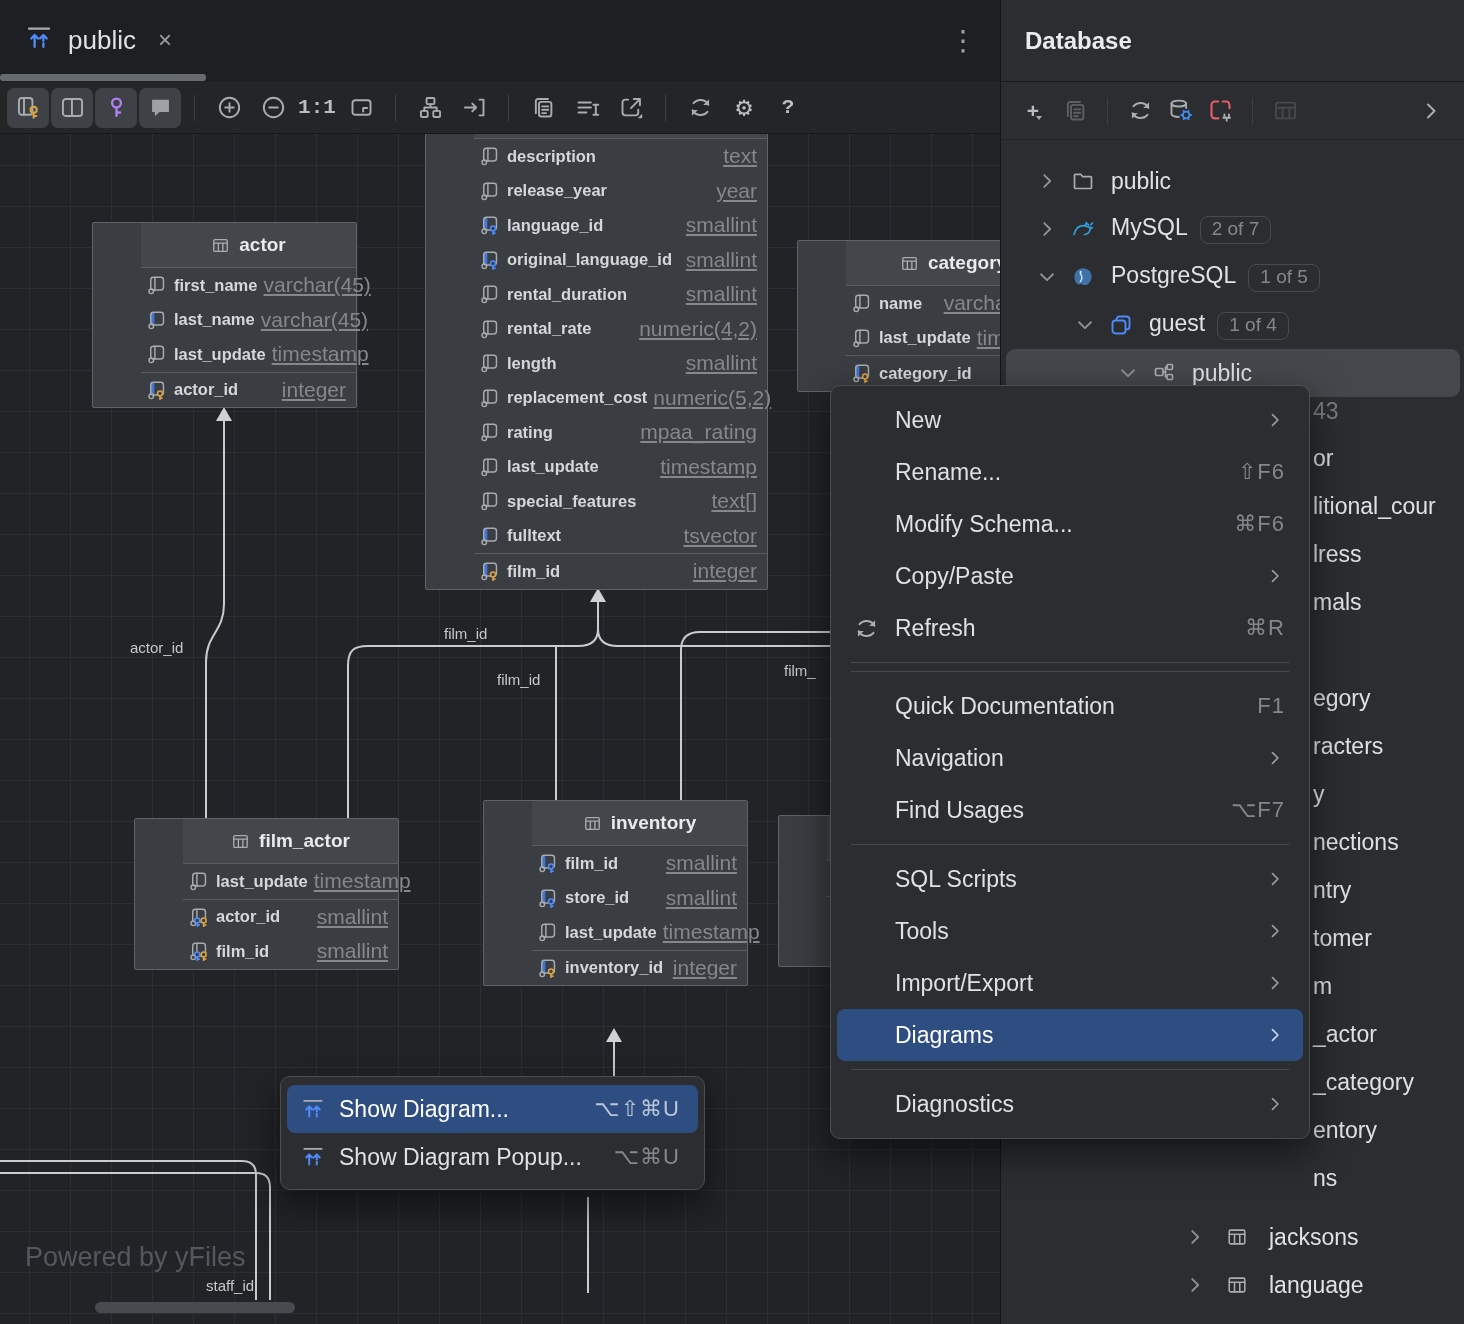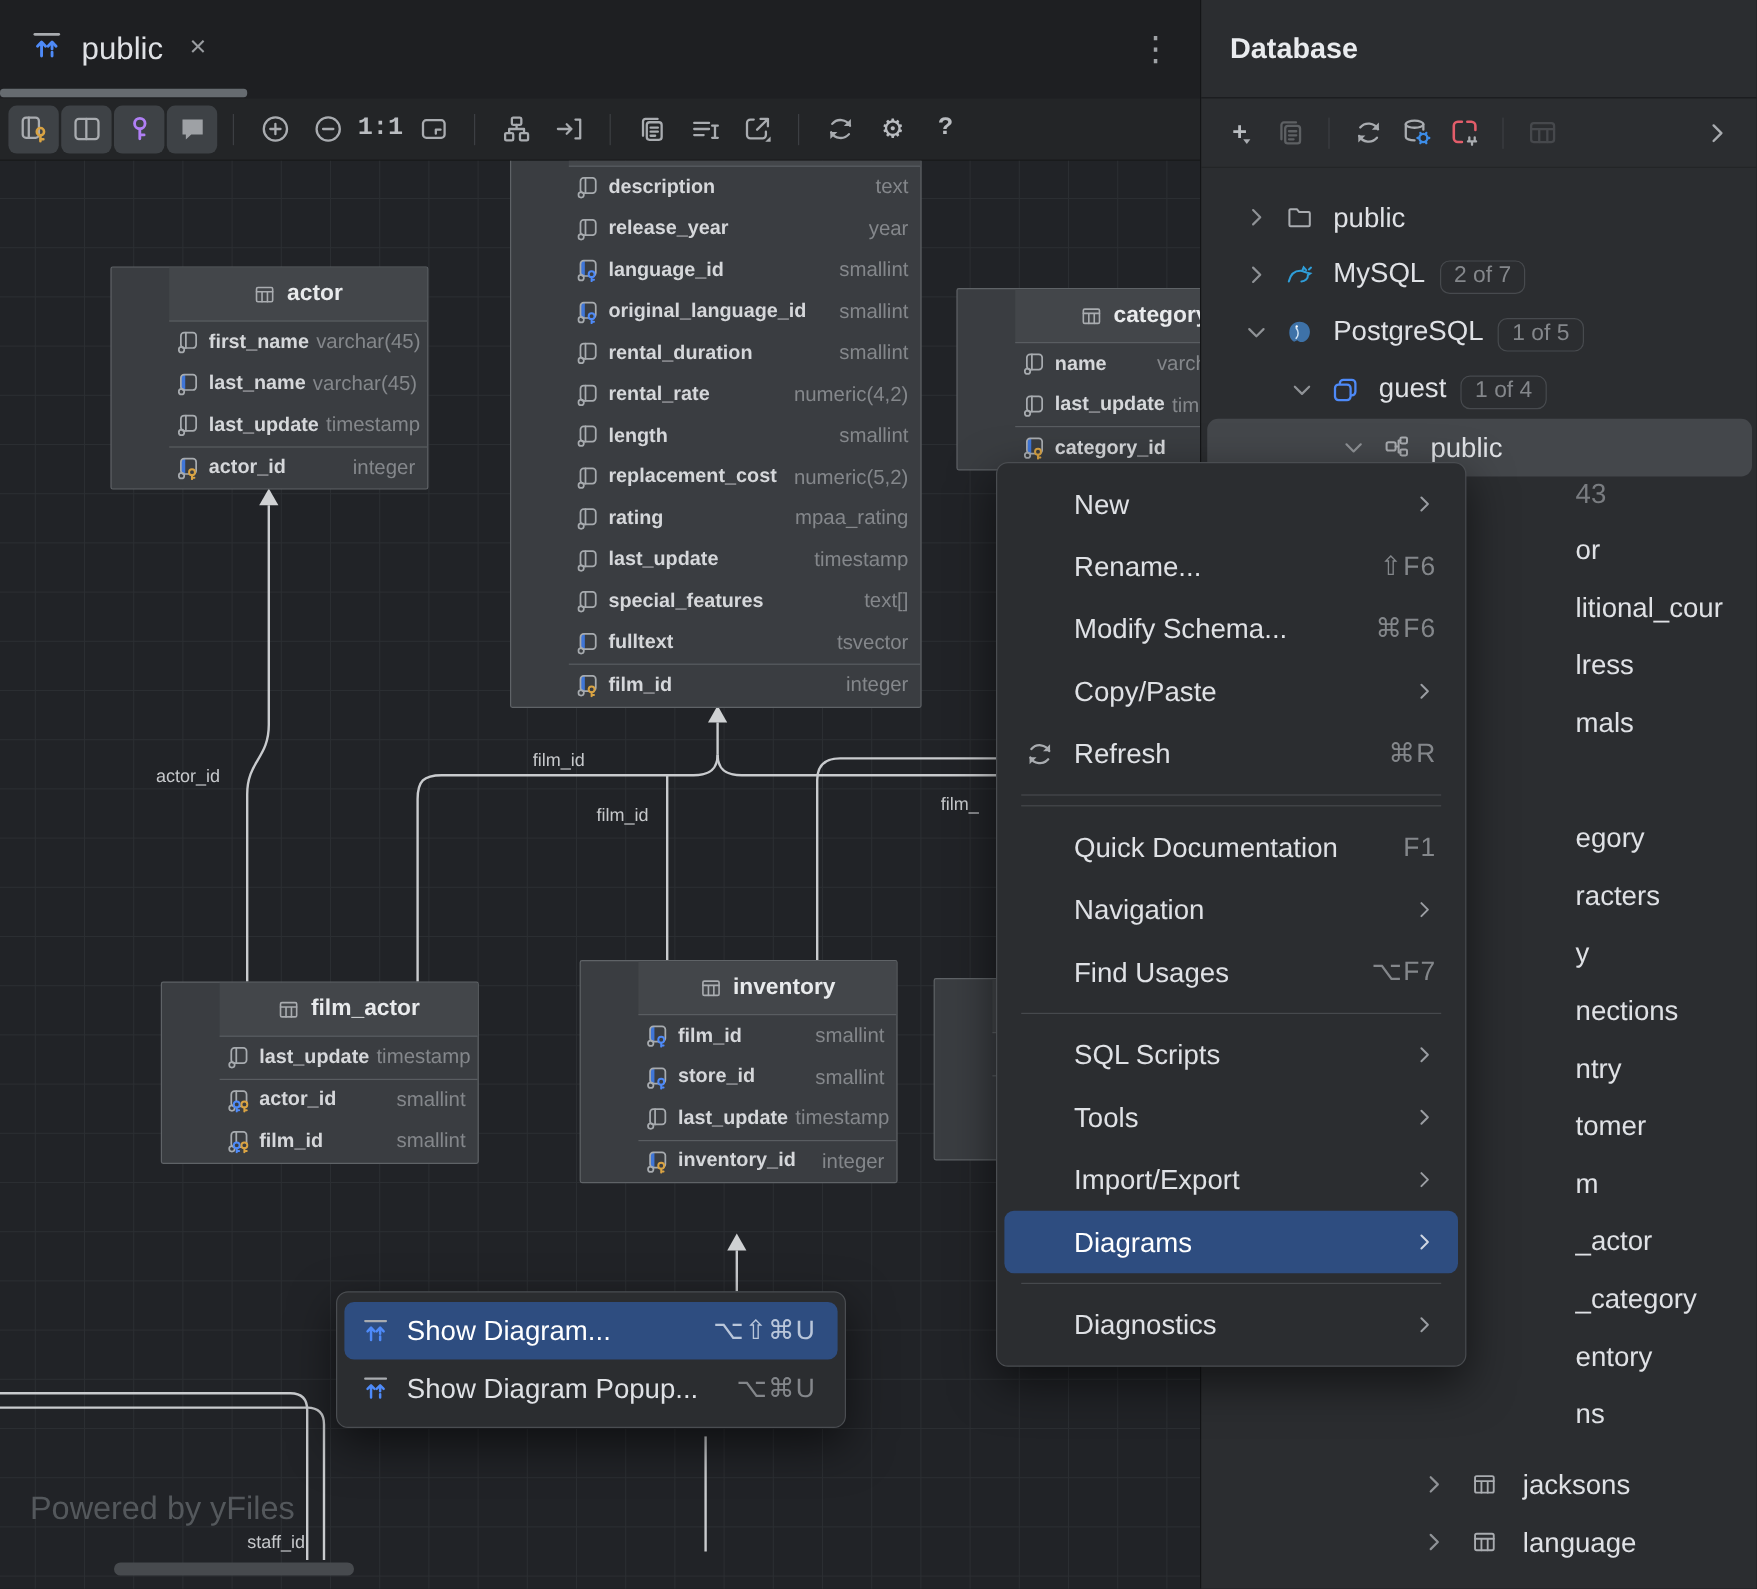--- a/index.html
+++ b/index.html
@@ -31,21 +31,21 @@
   .elabel{position:absolute;z-index:2;color:#c6c8cb;font-size:15px;}
   #watermark{position:absolute;left:25px;top:1108px;font-size:27px;color:#54585c;z-index:2;}
   #hscroll{position:absolute;left:95px;top:1168px;width:200px;height:11px;border-radius:6px;background:#474a4e;z-index:6;}
 
   .dtable{position:absolute;z-index:3;background:#3a3d41;border:1.5px solid #5f6367;border-radius:2px;box-sizing:border-box;padding-left:48px;}
   .dt-h{height:44px;display:flex;align-items:center;justify-content:center;gap:9px;background:#43464a;
     border-bottom:1px solid #595d61;color:#e8eaec;font-size:19px;font-weight:bold;}
   .dt-h.left{justify-content:flex-start;padding-left:24px;}
   .drow{height:34.5px;display:flex;align-items:center;gap:6px;padding:0 10px 0 7px;}
   .cname{color:#d5d7da;font-size:16.5px;font-weight:bold;white-space:nowrap;}
-  .ctype{margin-left:auto;color:#84878b;font-size:17px;white-space:nowrap;}
+  .ctype{margin-left:auto;color:#84878b;font-size:21px;white-space:nowrap;text-decoration:underline;}
   .dt-pk{border-top:1px solid #595d61;}
   .cic{display:flex;width:20px;}
 
   
   #panel{position:absolute;left:1000px;top:0;width:464px;height:1324px;background:#2b2d30;border-left:1px solid #141517;box-sizing:border-box;z-index:10;}
   #ptitle{height:82px;display:flex;align-items:center;padding-left:24px;color:#e9ebee;font-size:24px;font-weight:bold;border-bottom:1px solid #1a1b1d;box-sizing:border-box;}
   #ptoolbar{height:58px;display:flex;align-items:center;padding-left:14px;border-bottom:1px solid #232527;box-sizing:border-box;}
   #ptoolbar .tbtn{width:38px;}
   #ptoolbar .chev-end{margin-left:auto;margin-right:14px;}
   #ptree{position:absolute;left:0;top:157px;width:464px;}
@@ -55,21 +55,21 @@
   .trow .ticon{position:absolute;width:26px;display:flex;}
   .trow .tlab{position:absolute;white-space:nowrap;}
   .badge{display:inline-block;margin-left:12px;padding:1px 11px 3px;border:1.5px solid #474a4e;border-radius:8px;color:#84878b;font-size:19px;}
   .frag{position:absolute;color:#dfe1e5;font-size:23px;white-space:nowrap;}
   .frag.muted{color:#797c80;}
   .absrow{position:absolute;width:464px;}
 
   
   .menu{position:absolute;background:#2b2d30;border:1px solid #4a4d51;border-radius:10px;padding:8px 6px;
     box-shadow:0 14px 38px rgba(0,0,0,.55);box-sizing:border-box;}
-  #ctxmenu{left:830px;top:385px;width:392px;z-index:50;}
+  #ctxmenu{left:830px;top:385px;width:480px;z-index:50;}
   #submenu{left:280px;top:1076px;width:425px;z-index:55;}
   .mi{height:52px;display:flex;align-items:center;border-radius:8px;color:#dfe1e5;font-size:23px;}
   #submenu .mi{height:48px;}
   .mi.sel{background:#2e4d80;color:#ffffff;}
   .mi .gut{width:58px;display:flex;justify-content:center;flex:none;}
   #submenu .mi .gut{width:52px;}
   .mi .lab{white-space:nowrap;}
   .mi .rgt{margin-left:auto;display:flex;align-items:center;gap:8px;padding-right:18px;}
   .mi .sc{color:#84878b;font-size:22px;letter-spacing:1px;}
   .mi.sel .sc{color:#b9c6da;}

